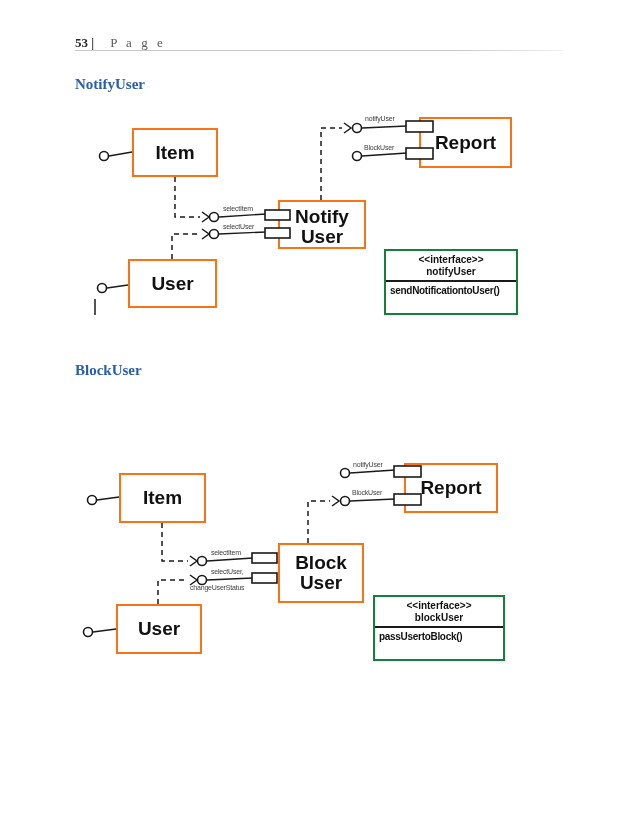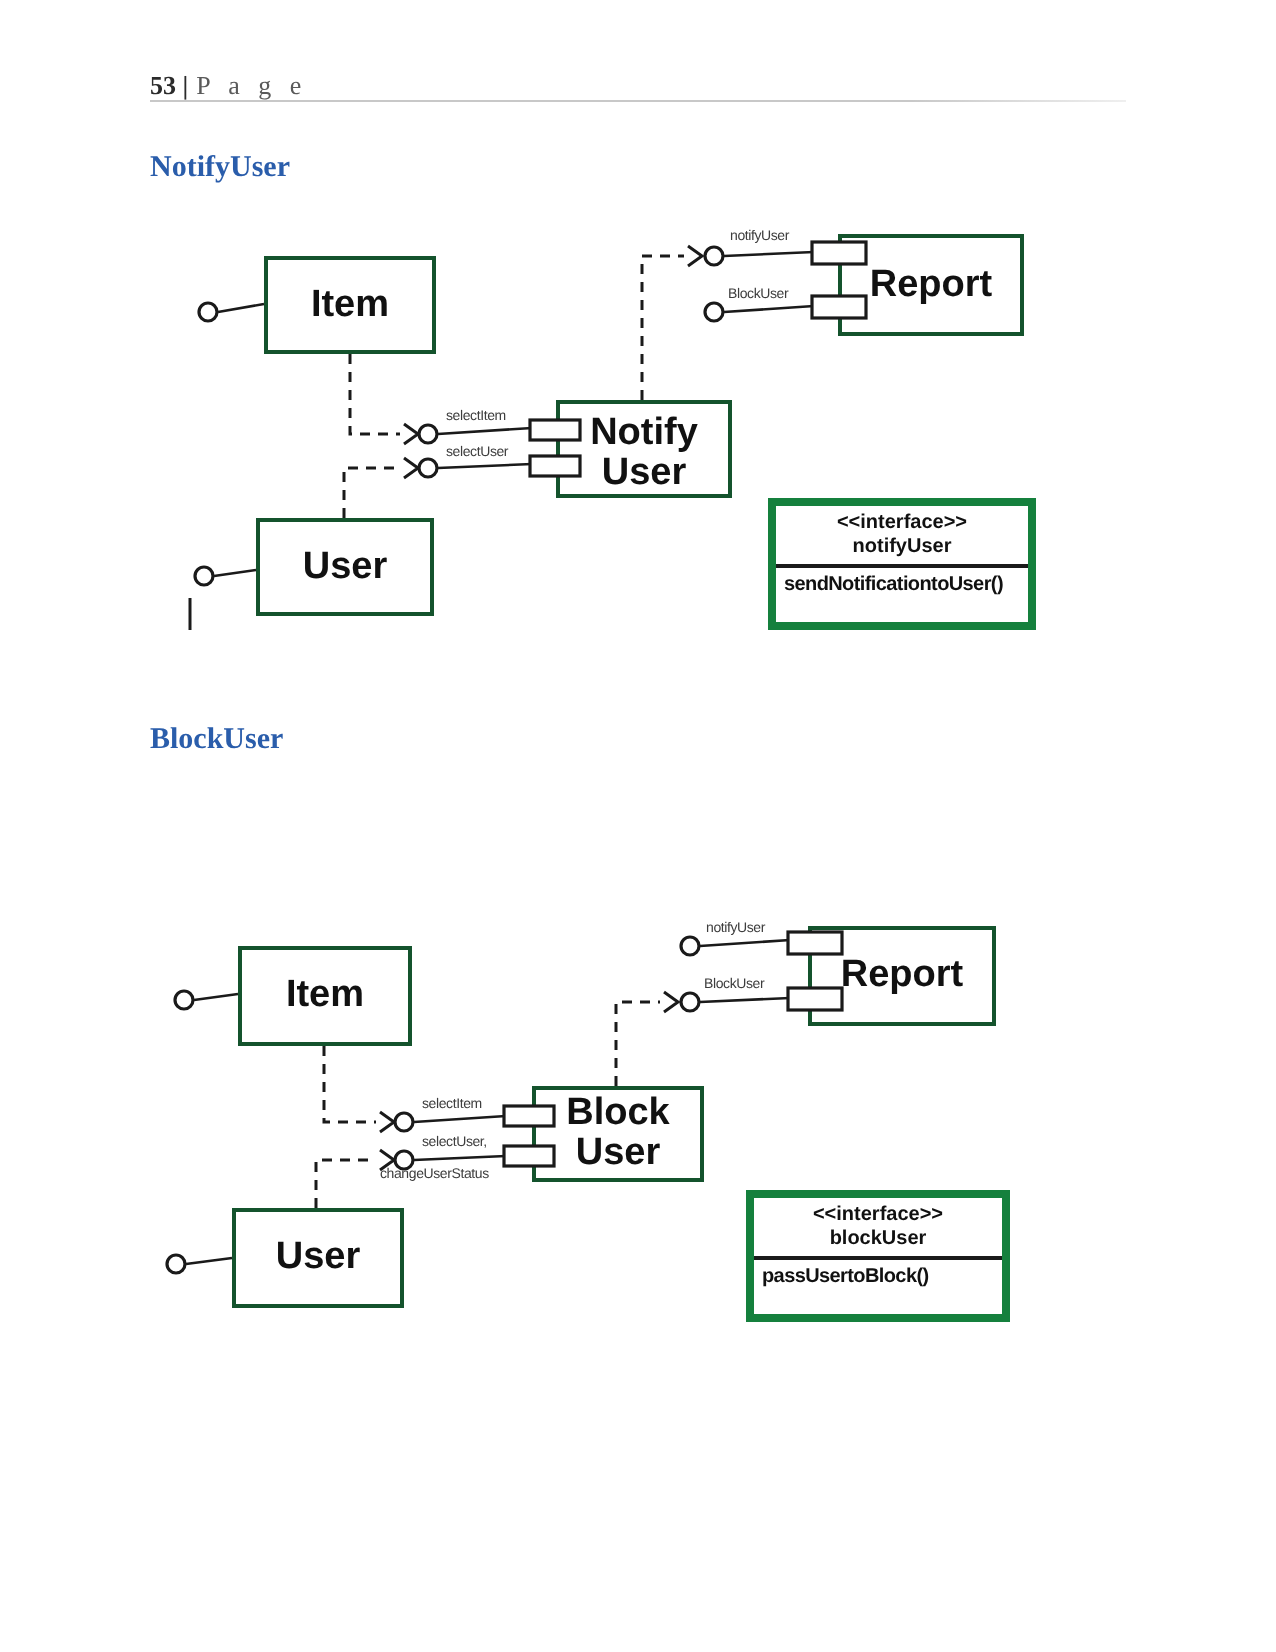--- a/index.html
+++ b/index.html
@@ -8,42 +8,42 @@
     position:relative; width:638px; height:826px; background:#ffffff;
     font-family:"Liberation Sans", sans-serif; overflow:hidden;
   }
   
   .doc-header {
     position:absolute; left:75px; top:35px;
     font-family:"Liberation Serif", serif; font-size:13px; color:#3a3a3a;
     white-space:nowrap;
   }
   .doc-header .pg-num { font-weight:bold; color:#2b2b2b; }
-  .doc-header .pg-word { color:#5a5a5a; letter-spacing:3px; margin-left:4px; }
+  .doc-header .pg-word { color:#5a5a5a; letter-spacing:3px; margin-left:16px; }
   .doc-header-rule {
     position:absolute; left:75px; top:50px; width:488px; height:1px;
     background:linear-gradient(to right, #c8c8c8 78%, #efefef 100%);
   }
   .section-heading {
     position:absolute; left:75px;
     font-family:"Liberation Serif", serif; font-weight:bold;
     font-size:15px; color:#2a5dab;
   }
   #heading-notify { top:76px; }
   #heading-block  { top:362px; }
 
   
   .comp-box {
-    position:absolute; background:#ffffff; border:2px solid #14532d;
+    position:absolute; background:#ffffff; border:2px solid #f97316;
     display:flex; align-items:center; justify-content:center; text-align:center;
     font-weight:bold; font-size:19px; line-height:1.05; color:#111111;
     z-index:2;
   }
   .iface-box {
-    position:absolute; background:#ffffff; border:4px solid #15803d;
+    position:absolute; background:#ffffff; border:2px solid #15803d;
     z-index:2; font-weight:bold; color:#111111;
   }
   .iface-head {
     border-bottom:2px solid #1a1a1a; text-align:center;
     font-size:10px; line-height:12px; padding:3px 0 2px 0;
   }
   .iface-body {
     font-size:10px; padding:3px 0 0 4px; letter-spacing:-0.3px;
     white-space:nowrap;
   }
@@ -91,21 +91,21 @@
   <div class="mini-label" style="left:364px; top:144px;">BlockUser</div>
   <div class="mini-label" style="left:223px; top:205px;">selectItem</div>
   <div class="mini-label" style="left:223px; top:223px;">selectUser</div>
 
   <div class="comp-box" style="left:119px; top:473px; width:87px; height:50px;">
     <span>Item</span>
   </div>
   <div class="comp-box" style="left:404px; top:463px; width:94px; height:50px;">
     <span>Report</span>
   </div>
-  <div class="comp-box" style="left:266px; top:543px; width:86px; height:48px; padding:0 14px;">
+  <div class="comp-box" style="left:278px; top:543px; width:86px; height:60px; padding:0 14px;">
     <span>Block User</span>
   </div>
   <div class="comp-box" style="left:116px; top:604px; width:86px; height:50px;">
     <span>User</span>
   </div>
 
   <div class="iface-box" style="left:373px; top:595px; width:132px; height:66px;">
     <div class="iface-head">
       <div>&lt;&lt;interface&gt;&gt;</div>
       <div>blockUser</div>

